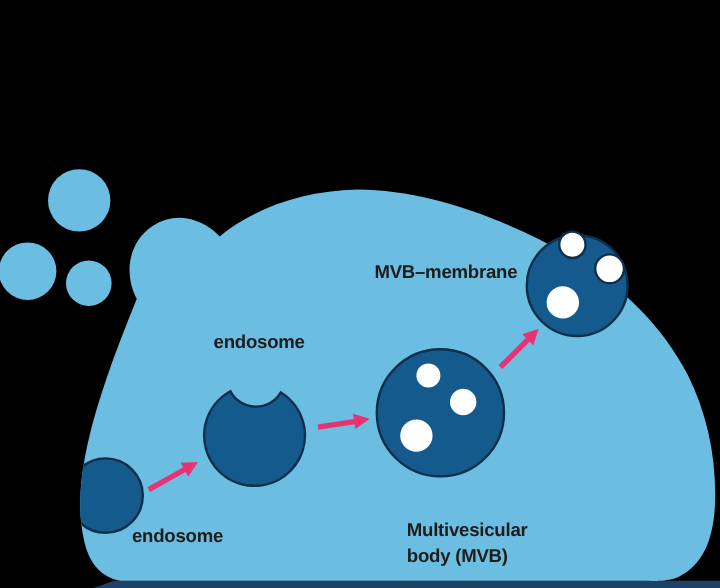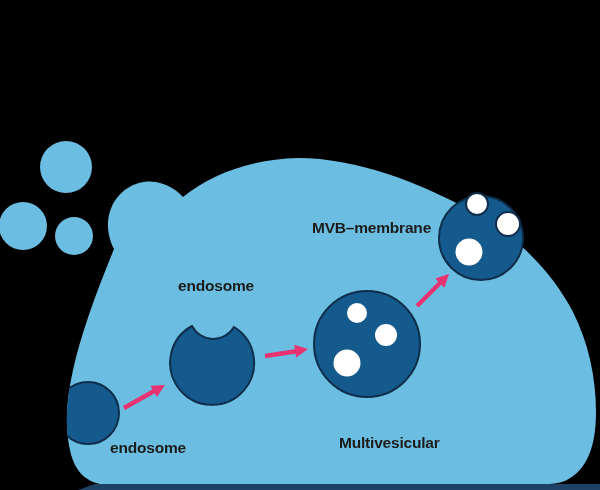--- a/index.html
+++ b/index.html
@@ -65,18 +65,19 @@
   <div class="diagram-label" style="left: 110px; top: 438px;">
     <span>endosome</span>
   </div>
 
   <div class="diagram-label" style="left: 178px; top: 276px;">
     <span>endosome</span>
   </div>
 
   <div class="diagram-label" style="left: 339px; top: 401px; margin-top: 32px;">
     <span>Multivesicular</span>
+    <span>body (MVB)</span>
   </div>
 
   <div class="diagram-label" style="left: 312px; top: 177px; margin-top: 41px;">
     <span>MVB–membrane</span>
   </div>
 </div>
 
 </body></html>

